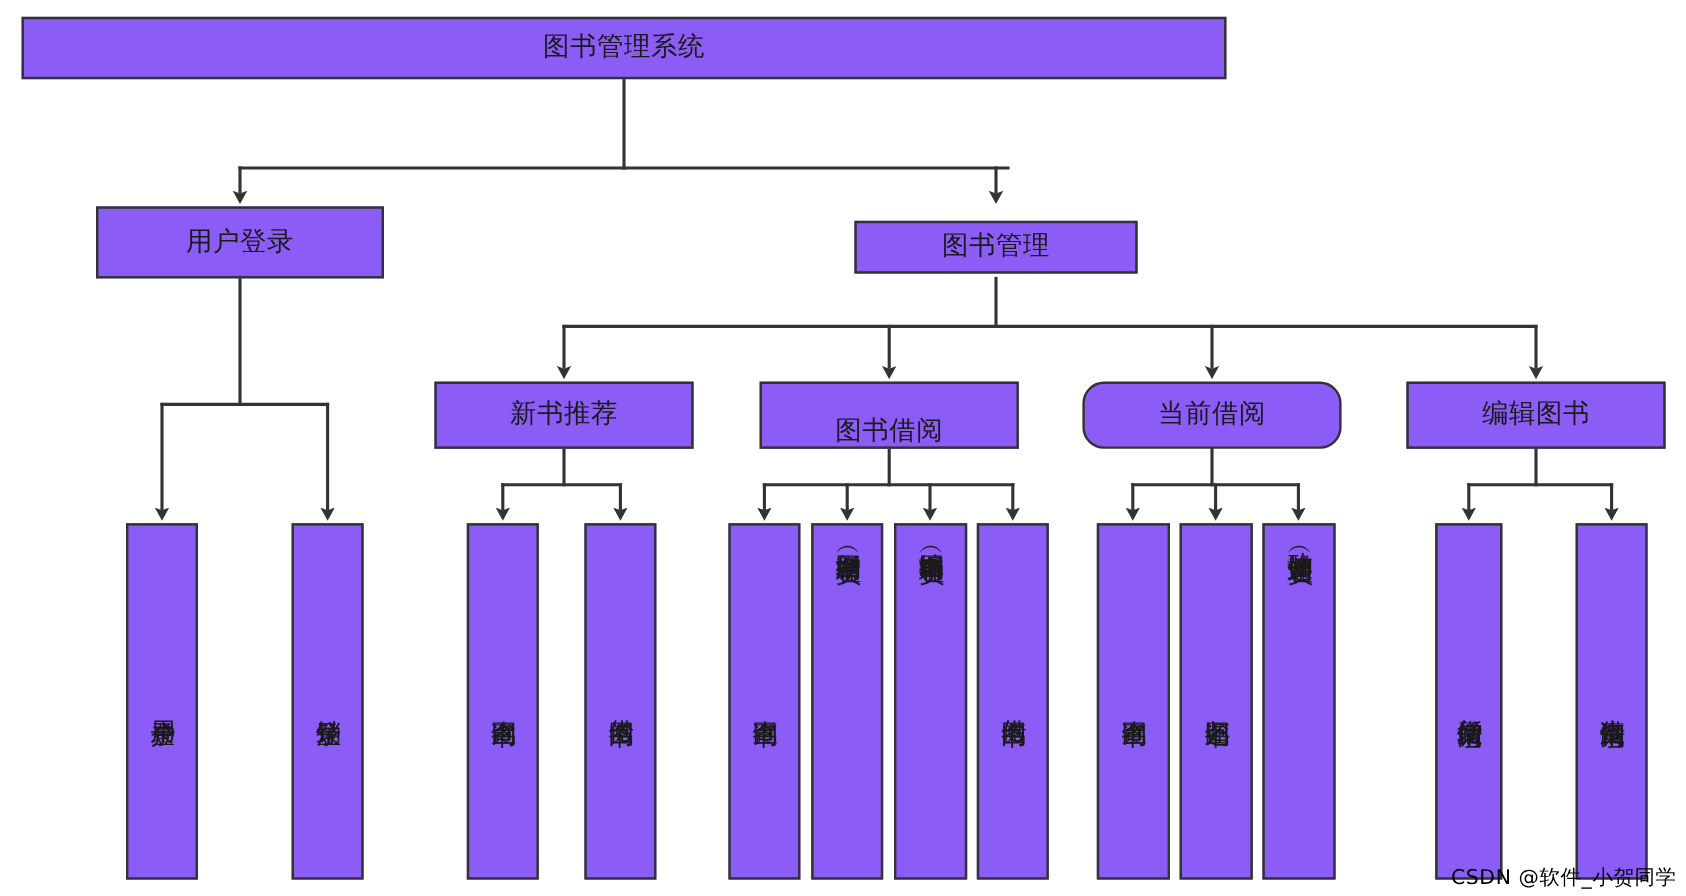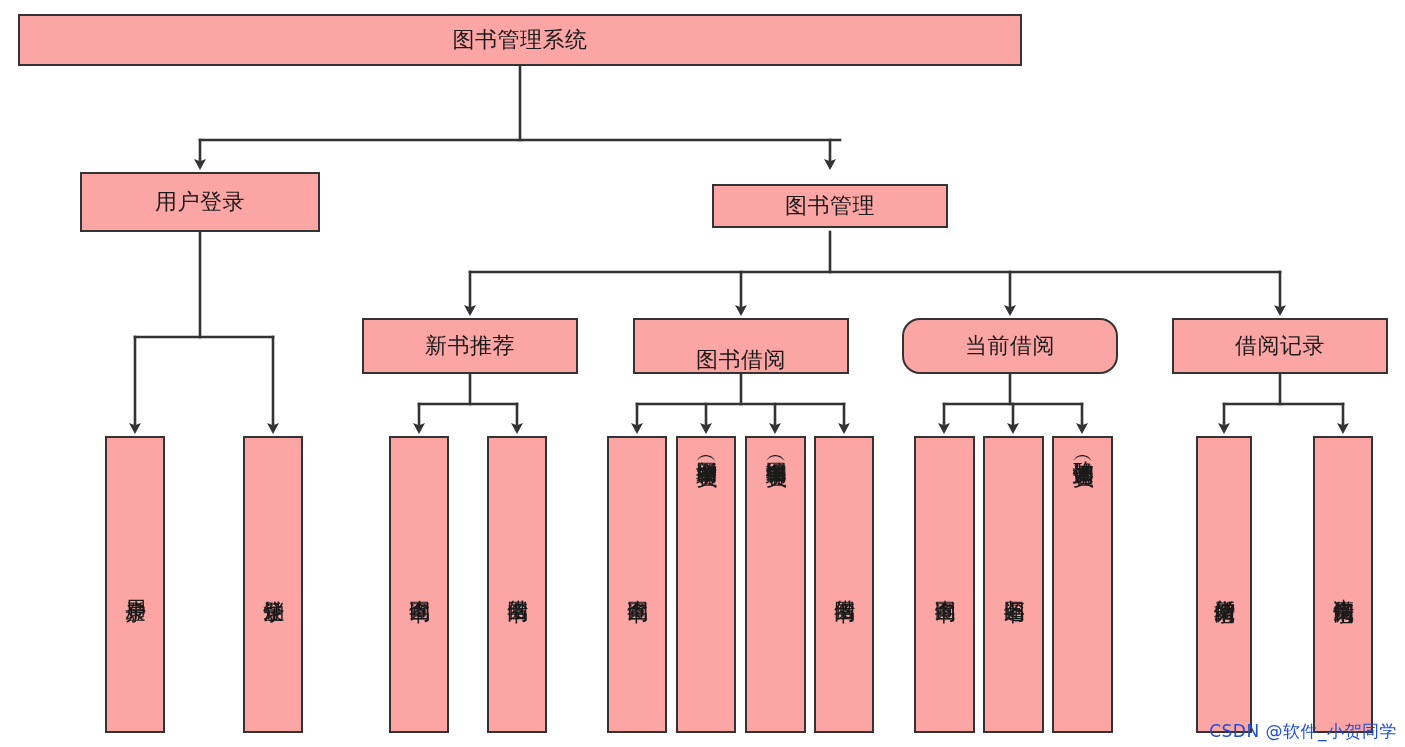--- a/index.html
+++ b/index.html
@@ -21,21 +21,21 @@
   #diagram-svg {
     position: absolute;
     left: 0;
     top: 0;
     width: 1405px;
     height: 747px;
   }
   .node {
     position: absolute;
     box-sizing: border-box;
-    background: #fca5a5;
+    background: #8b5cf6;
     border: 2px solid #333333;
     display: flex;
     align-items: center;
     justify-content: center;
     overflow: hidden;
   }
   .node-label {
     font-size: 22px;
     color: #1a1a1a;
     line-height: 1.15;
@@ -57,21 +57,21 @@
   }
   .node-vertical.centered {
     align-items: center;
     padding-top: 0;
   }
   #watermark {
     position: absolute;
     right: 8px;
     bottom: 4px;
     font-size: 17px;
-    color: #1d4ed8;
+    color: #000000;
     white-space: nowrap;
     letter-spacing: 0.5px;
   }
 </style>
 </head>
 <body>
 
 <div id="diagram-root">
 
   <svg id="diagram-svg" viewBox="0 0 1405 747" xmlns="http://www.w3.org/2000/svg">
@@ -138,21 +138,21 @@
   <div class="node" style="left:362px; top:318px; width:216px; height:56px;">
     <span class="node-label">新书推荐</span>
   </div>
   <div class="node" style="left:633px; top:318px; width:216px; height:56px;align-items:flex-end;">
     <span class="node-label">图书借阅</span>
   </div>
   <div class="node" style="left:902px; top:318px; width:216px; height:56px;border-radius:18px;">
     <span class="node-label">当前借阅</span>
   </div>
   <div class="node" style="left:1172px; top:318px; width:216px; height:56px;">
-    <span class="node-label">借阅记录</span>
+    <span class="node-label">编辑图书</span>
   </div>
 
   <div class="node node-vertical centered" style="left:105px; top:436px; width:60px; height:297px;">
     <span class="node-label">用户登录</span>
   </div>
   <div class="node node-vertical centered" style="left:243px; top:436px; width:60px; height:297px;">
     <span class="node-label">注销登录</span>
   </div>
 
   <div class="node node-vertical centered" style="left:389px; top:436px; width:60px; height:297px;">

